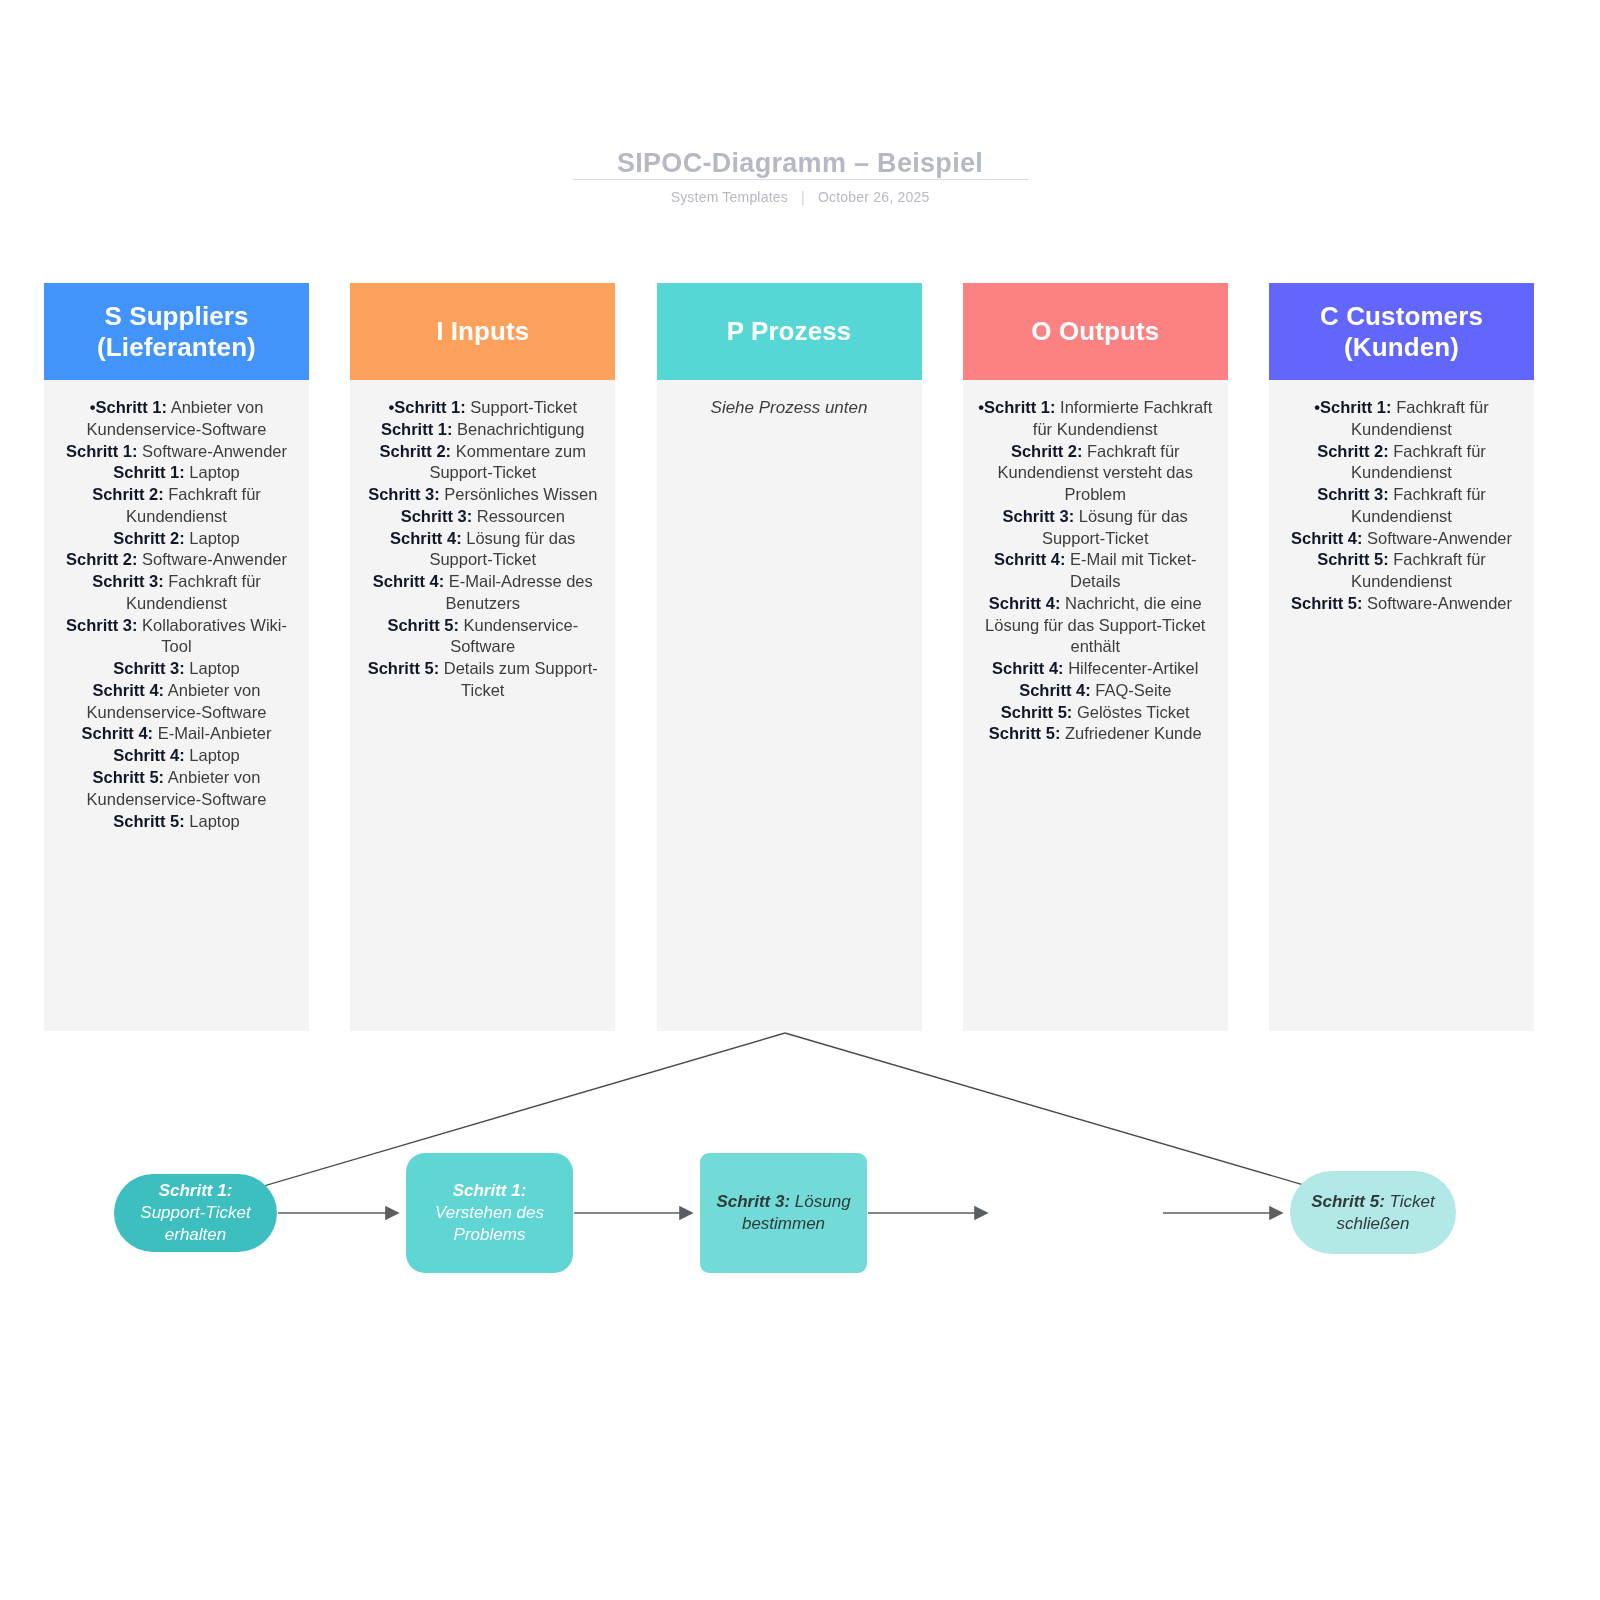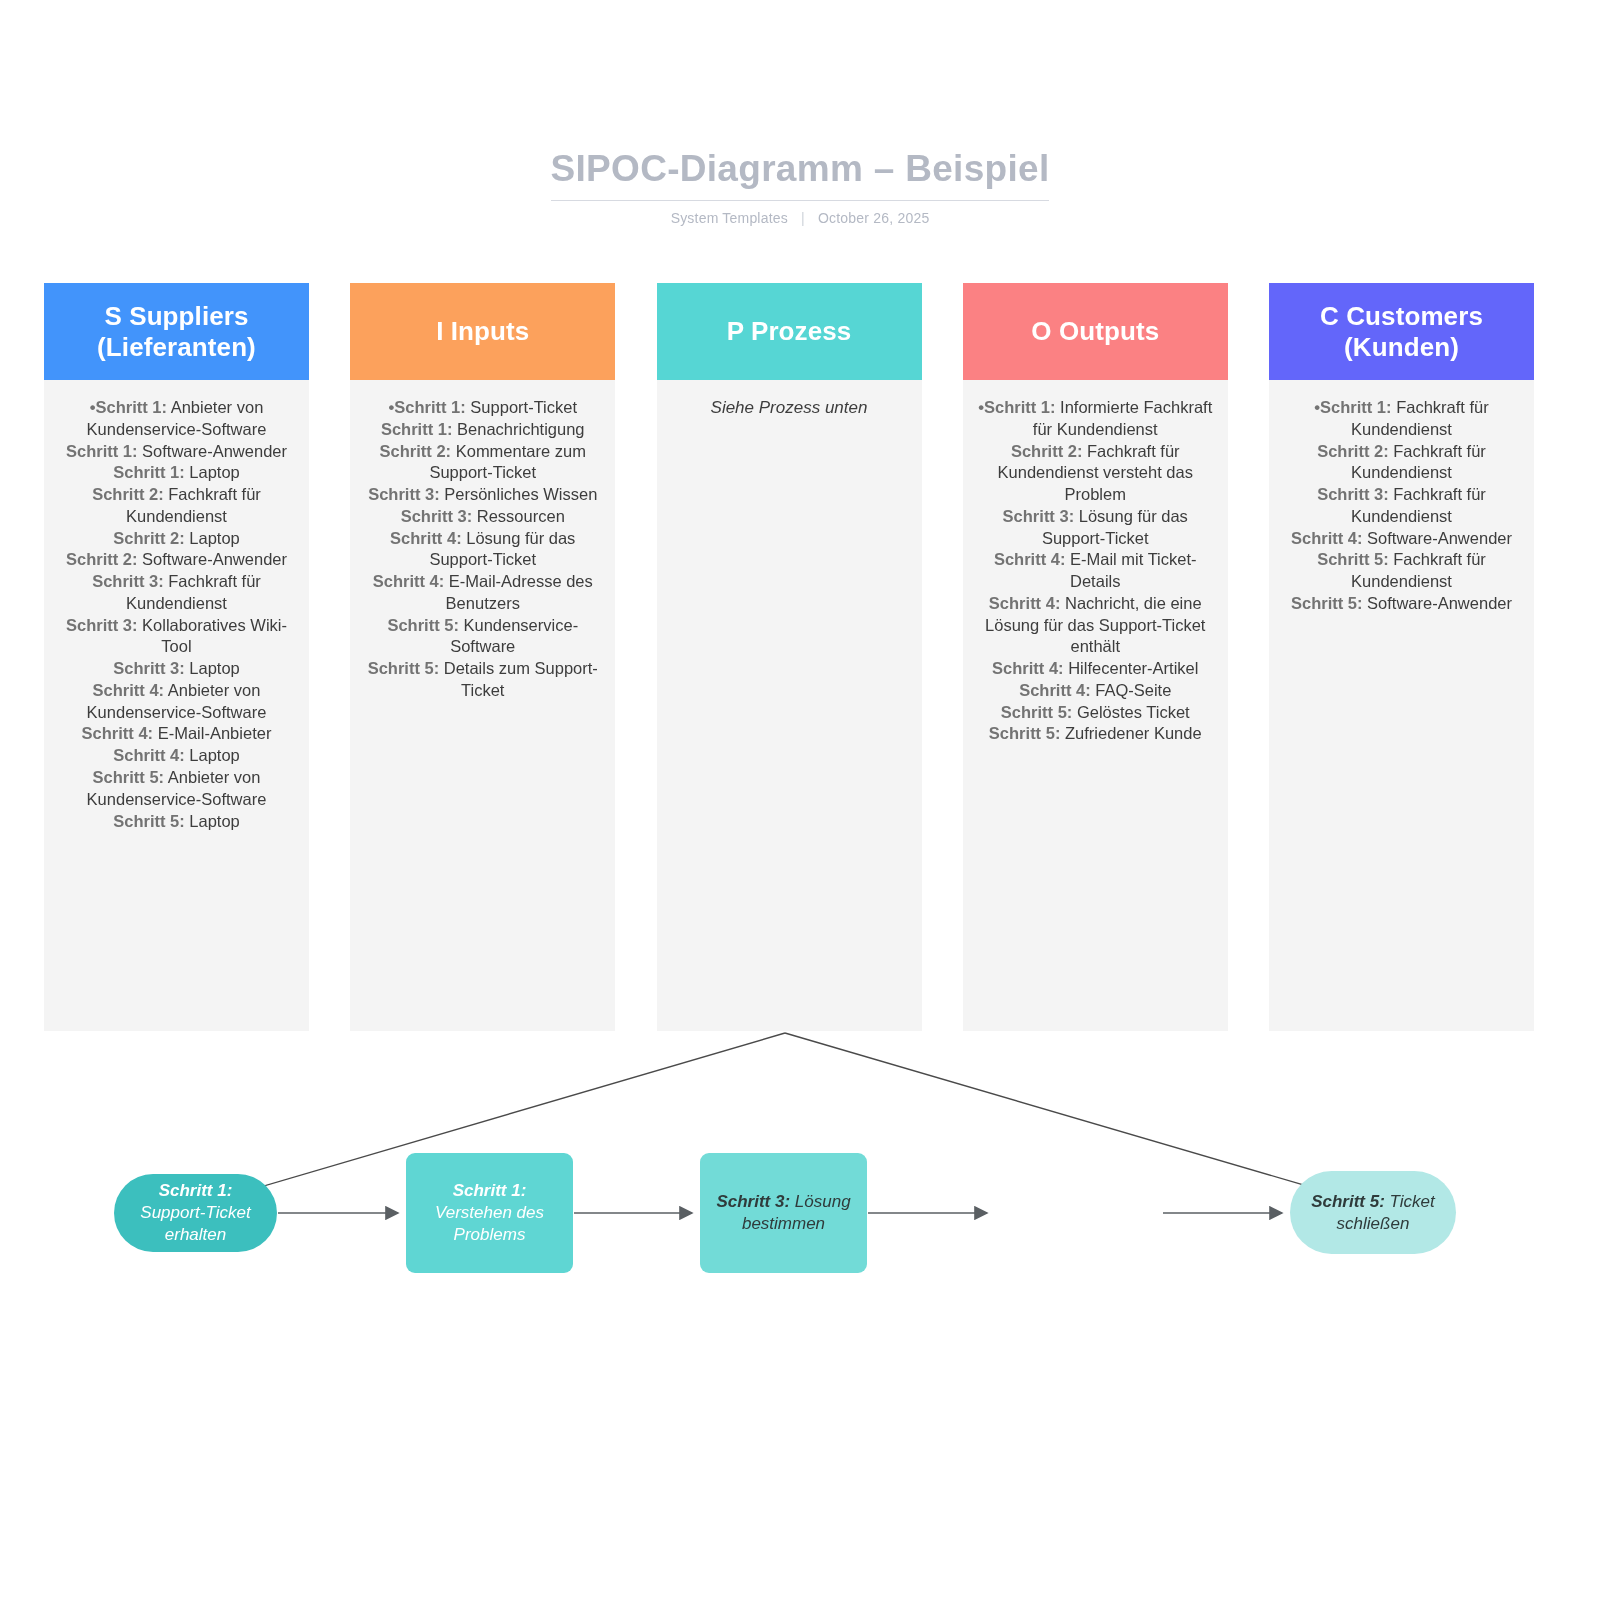--- a/index.html
+++ b/index.html
@@ -11,25 +11,24 @@
     overflow:hidden;
     position:relative;
   }
 
   
   .title-block{
     position:absolute; left:0; top:148px; width:1600px;
     text-align:center;
   }
   .doc-title{
-    font-size:37px;
+    font-size:27px;
     font-weight:bold;
     color:#b4b9c4;
     letter-spacing:.3px;
-    padding-bottom:10px;
     display:inline-block;
     border-bottom:1.5px solid #d7dae1;
     min-width:455px;
   }
   .doc-sub{
     margin-top:9px;
     font-size:14px;
     color:#b4b9c4;
     letter-spacing:.2px;
   }
@@ -66,21 +65,21 @@
     background:#f4f4f4;
     min-height:651px;
     padding:17px 12px 16px 12px;
     box-sizing:border-box;
     font-size:16.5px;
     line-height:1.32;
     color:#3d3d3d;
     text-align:center;
   }
   .col-body .item{ display:block; }
-  .col-body .item b{ font-weight:bold; color:#737373; }
+  .col-body .item b{ font-weight:bold; color:#0f172a; }
   .col-body .note{
     font-style:italic;
     font-size:17px;
     color:#3d3d3d;
   }
 
   
   .connectors{
     position:absolute; left:0; top:1025px;
     width:1600px; height:200px;
@@ -100,21 +99,21 @@
     justify-content:center;
     text-align:center;
     font-style:italic;
     font-size:17px;
     line-height:1.28;
     padding:4px 10px;
     box-sizing:border-box;
   }
   .flow-node b{ font-weight:bold; font-style:italic; }
   .n1{ left:114px; top:26px;  width:163px; height:78px;  background:#3cbfbe; color:#ffffff; border-radius:40px; }
-  .n2{ left:406px; top:5px;   width:167px; height:120px; background:#5fd6d3; color:#ffffff; border-radius:9px; }
+  .n2{ left:406px; top:5px;   width:167px; height:120px; background:#5fd6d3; color:#ffffff; border-radius:19px; }
   .n3{ left:700px; top:5px;   width:167px; height:120px; background:#72dbd7; color:#2f3b3b; border-radius:9px; }
   .n4{ left:995px; top:1px;   width:167px; height:127px; background:#72dbd7; color:#2f3b3b; border-radius:9px; }
   .n5{ left:1290px;top:23px;  width:166px; height:83px;  background:#b2e8e6; color:#2f3b3b; border-radius:42px; }
 
   .flow-arrows{
     position:absolute; left:0; top:0; width:1600px; height:130px;
   }
 </style>
 </head>
 <body>

